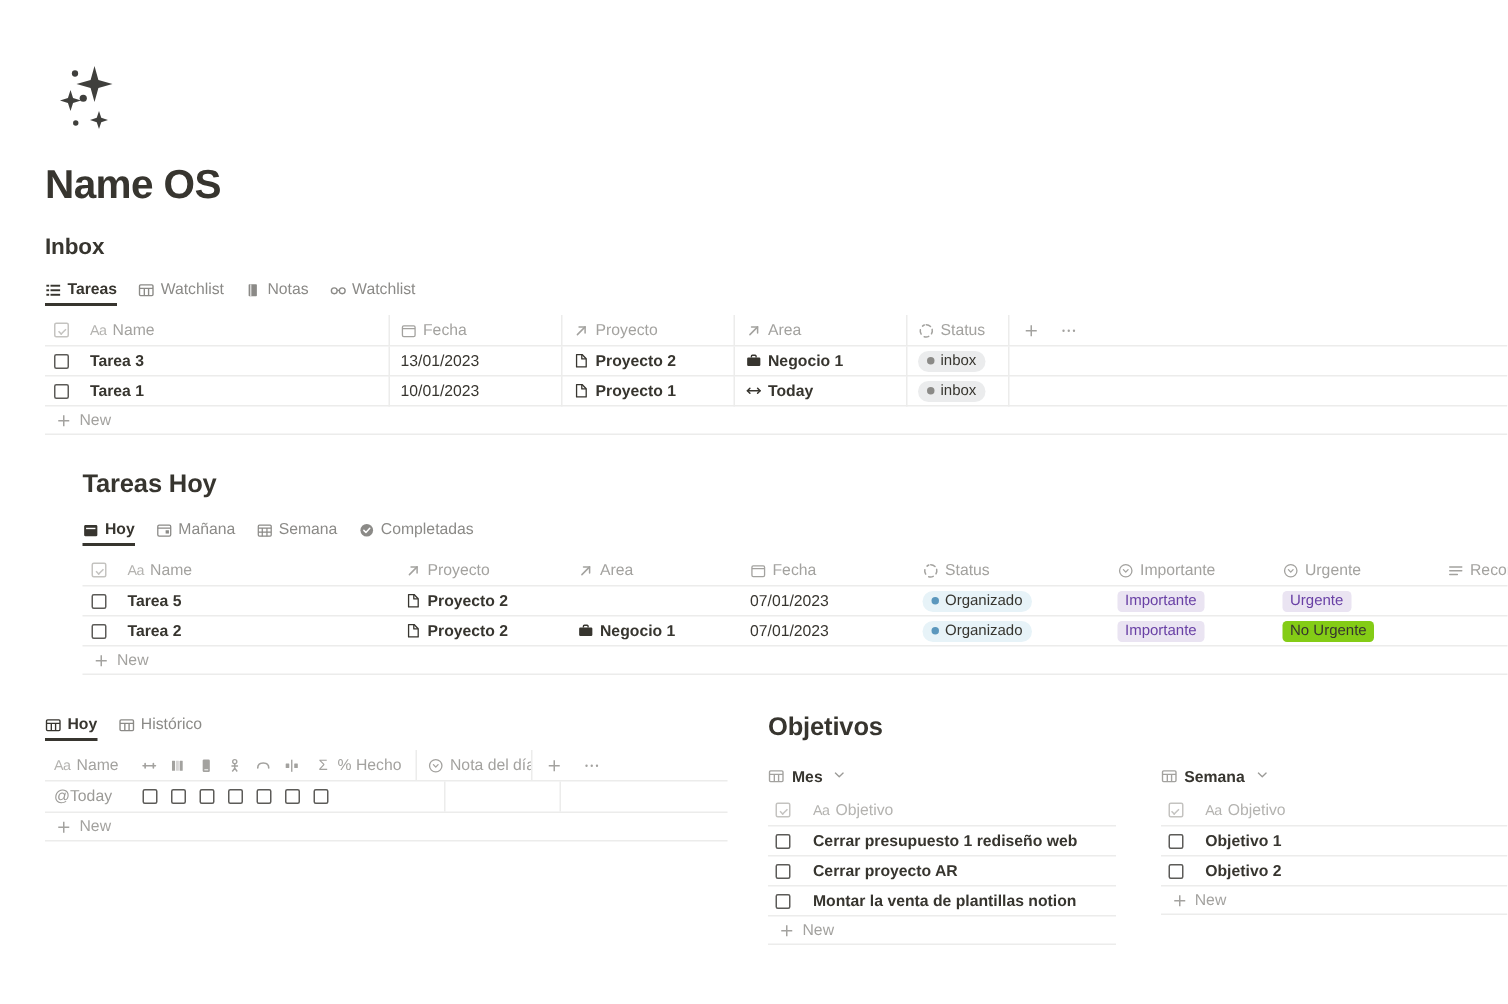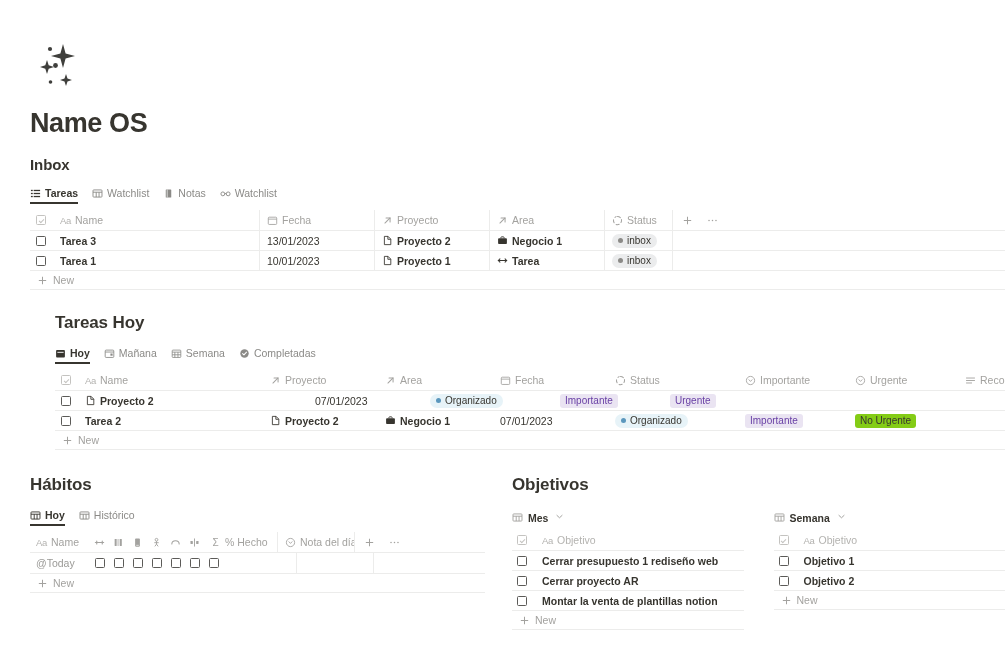--- a/index.html
+++ b/index.html
@@ -325,21 +325,21 @@
             <div class="cell vdiv" style="width:115px;">
               <span class="ric">
                 <svg viewBox="0 0 12 12" width="11" height="11">
                   <g fill="none" stroke="currentColor" stroke-width="1.1" stroke-linecap="round" stroke-linejoin="round">
                     <path d="M1.4 6h9.2"></path>
                     <path d="M3.2 4.2L1.4 6l1.8 1.8"></path>
                     <path d="M8.8 4.2L10.6 6 8.8 7.8"></path>
                   </g>
                 </svg>
               </span>
-              <span class="rowtxt">Tarea</span>
+              <span class="rowtxt">Today</span>
             </div>
             <div class="cell vdiv" style="width:68px;">
               <span class="pill" style="background:#ebeced;">
                 <span class="dot" style="background:#8b8a87;"></span>
                 <span>inbox</span>
               </span>
             </div>
             <div class="cell vdiv" style="flex:1;"></div>
           </div>
         </div>
@@ -494,20 +494,23 @@
               </span>
               <span>Recordatorio</span>
             </div>
           </div>
       </div>
       <div id="hoy-body">
           <div class="trow" style="height:20px;">
             <div class="cell" style="width:23px;padding:0 0 0 6px;">
               <span class="cbox"></span>
             </div>
+            <div class="cell" style="width:185px;">
+              <span class="rowtxt">Tarea 5</span>
+            </div>
             <div class="cell" style="width:115px;">
               <span class="ric">
                 <svg viewBox="0 0 12 12" width="11" height="11">
                   <g fill="none" stroke="currentColor" stroke-width="0.95" stroke-linejoin="round">
                     <path d="M2.6 1.5h4l3 3v6h-7z"></path>
                     <path d="M6.4 1.5v3.2h3.1"></path>
                   </g>
                 </svg>
               </span>
               <span class="rowtxt">Proyecto 2</span>
@@ -584,21 +587,20 @@
           <svg viewBox="0 0 12 12" width="11" height="11" stroke="currentColor" stroke-width="1.1">
               <path d="M6 2v8M2 6h8"></path>
             </svg>
         </span>
         <span>New</span>
       </div>
     </div>
   </div>
 
   <div class="blk" id="habitos-block">
-    <div class="sec-h big">Hábitos</div>
 
     <div class="tabs" id="habitos-tabs">
         <div class="tab active">
           <span class="ic">
             <svg viewBox="0 0 12 12" width="11" height="11">
               <g fill="none" stroke="currentColor" stroke-width="1">
                 <rect x="1.1" y="2.1" width="9.8" height="7.8" rx="0.8"></rect>
                 <path d="M1.1 4.6h9.8M4.6 4.6v5.3M7.7 4.6v5.3"></path>
               </g>
             </svg>

